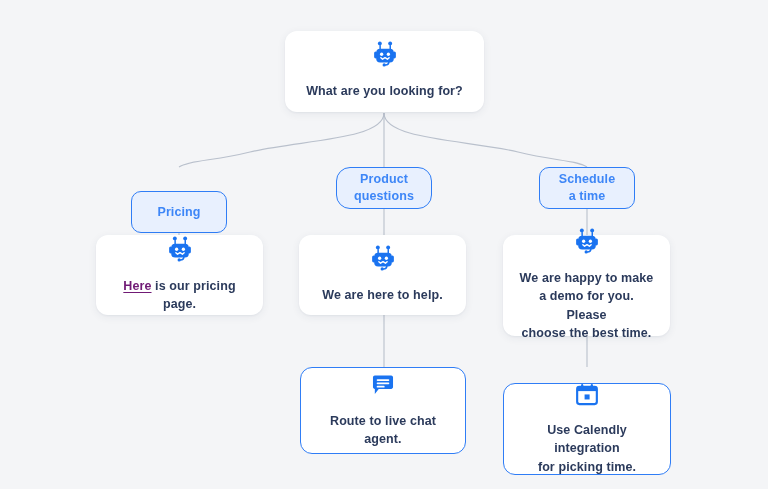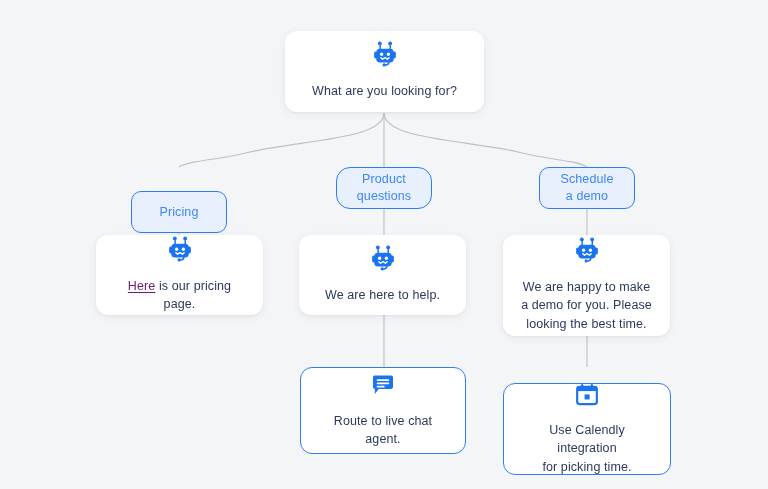--- a/index.html
+++ b/index.html
@@ -13,20 +13,21 @@
   body {
     background: #f4f5f7;
     font-family: "Liberation Sans", sans-serif;
     position: relative;
   }
 
   #canvas {
     position: relative;
     width: 768px;
     height: 348px;
+    font-weight: bold;
   }
 
   #connectors {
     position: absolute;
     top: 0; left: 0;
     width: 768px;
     height: 489px;
     pointer-events: none;
     z-index: 1;
   }
@@ -174,21 +175,21 @@
   <div class="node option-btn" id="btn-product">
     <span>
       <span class="text-line">Product</span>
       <span class="text-line">questions</span>
     </span>
   </div>
 
   <div class="node option-btn" id="btn-schedule">
     <span>
       <span class="text-line">Schedule</span>
-      <span class="text-line">a demo</span>
+      <span class="text-line">a time</span>
     </span>
   </div>
 
   <div class="node card" id="card-pricing-reply">
     <span class="icon-wrap">
       <svg width="30" height="30" viewBox="0 0 32 32" fill="none">
         <circle cx="10.5" cy="3.6" r="2.1" fill="#1a73f0"></circle>
         <circle cx="21.5" cy="3.6" r="2.1" fill="#1a73f0"></circle>
         <rect x="10" y="5.4" width="1.6" height="4.2" fill="#1a73f0"></rect>
         <rect x="20.8" y="5.4" width="1.6" height="4.2" fill="#1a73f0"></rect>
@@ -238,21 +239,21 @@
         <path d="M11.6,18.9 L13.4,20.5 L16,18.9 L18.6,20.5 L20.4,18.9" stroke="#ffffff" stroke-width="1.5" fill="none" stroke-linecap="round" stroke-linejoin="round"></path>
         <path d="M20.2,22.6 C20.2,25.6 18.4,26.6 16.4,26.6" stroke="#1a73f0" stroke-width="1.7" fill="none" stroke-linecap="round"></path>
         <circle cx="15.1" cy="26.6" r="1.7" fill="#1a73f0"></circle>
         <rect x="24.3" y="12.2" width="3.3" height="7.4" rx="1.65" fill="#1a73f0"></rect>
         <rect x="4.4" y="12.2" width="3.3" height="7.4" rx="1.65" fill="#1a73f0"></rect>
       </svg>
     </span>
     <span class="card-text">
       <span class="text-line">We are happy to make</span>
       <span class="text-line">a demo for you. Please</span>
-      <span class="text-line">looking the best time.</span>
+      <span class="text-line">choose the best time.</span>
     </span>
   </div>
 
   <div class="node action-card" id="card-live-chat">
     <span class="icon-wrap">
       <svg width="26" height="26" viewBox="0 0 28 28" fill="none">
         <path d="M3.2,4.6 C3.2,3.5 4.1,2.6 5.2,2.6 L22.8,2.6
                  C23.9,2.6 24.8,3.5 24.8,4.6 L24.8,15.2
                  C24.8,16.3 23.9,17.2 22.8,17.2 L9.4,17.2
                  L5.2,22.6 L5.2,17.2 C4.1,17.2 3.2,16.3 3.2,15.2 Z" fill="#1a73f0"></path>

